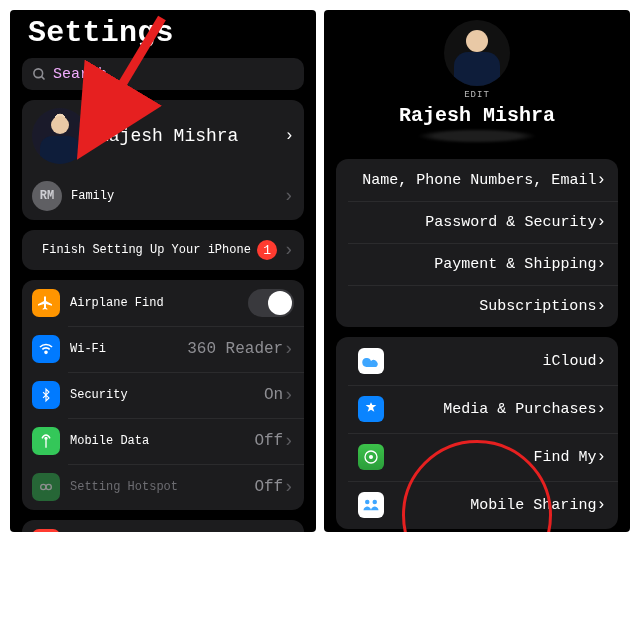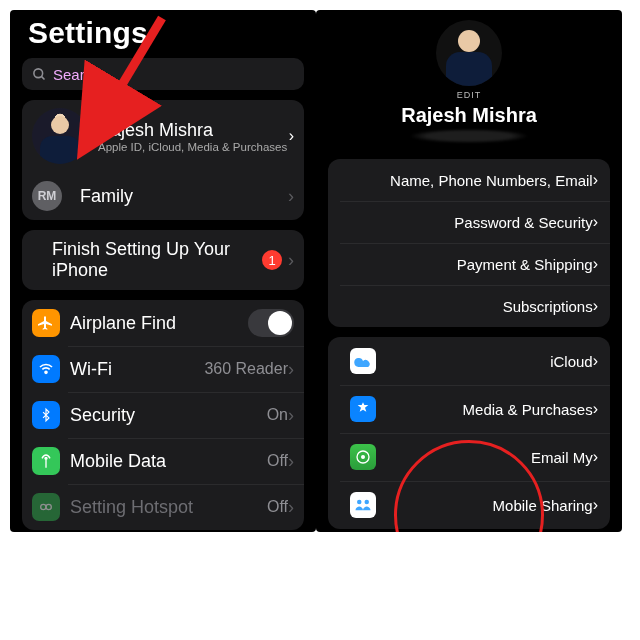--- a/index.html
+++ b/index.html
@@ -1,41 +1,41 @@
 <!DOCTYPE html>
 <html><head>
 <meta charset="utf-8">
 <style>
   * { box-sizing: border-box; margin: 0; padding: 0; }
   html, body { width: 640px; height: 640px; background: #fff; font-family: -apple-system, "Helvetica Neue", Arial, sans-serif; overflow: hidden; }
   .canvas { width: 640px; height: 640px; position: relative; background: #fff; }
-  .screens { display: flex; gap: 0; padding: 10px; }
+  .screens { display: flex; gap: 8px; padding: 10px; font-family: Liberation Mono, monospace; }
   .phone { width: 306px; height: 522px; background: #000; border-radius: 4px; overflow: hidden; position: relative; color: #fff; }
 
   
   .title-large { font-size: 30px; font-weight: 700; padding: 6px 14px 4px 18px; letter-spacing: .2px; }
   .search { margin: 4px 12px 8px 12px; background: #1c1c1e; border-radius: 10px; height: 32px; display: flex; align-items: center; padding: 0 10px; color: #f0abfc; font-size: 15px; }
   .search svg { margin-right: 6px; flex-shrink: 0; }
   .group { background: #1c1c1e; margin: 10px 12px 0 12px; border-radius: 12px; overflow: hidden; }
   .row { display: flex; align-items: center; padding: 9px 10px; min-height: 40px; position: relative; }
   .row + .row::before { content:""; position:absolute; top:0; left:46px; right:0; height:1px; background:#2b2b2d; }
   .row .icon { width: 28px; height: 28px; border-radius: 7px; display: flex; align-items: center; justify-content: center; margin-right: 10px; flex-shrink: 0; }
-  .row .label { flex: 1; font-size: 18px; color:#fff; }
+  .row .label { flex: 1; font-size: 12px; color:#fff; }
   .row .value { color: #8e8e93; font-size: 16px; }
   .row .chev { color: #5a5a5e; font-size: 18px; }
   .badge-num { background:#ff3b30; color:#fff; width:20px; height:20px; border-radius:10px; font-size:13px; display:flex; align-items:center; justify-content:center; margin-right:6px; }
   .toggle { width: 46px; height: 28px; background: #39393d; border-radius: 14px; position: relative; }
   .toggle .knob { width: 24px; height: 24px; background:#fff; border-radius:12px; position:absolute; top:2px; right:2px; }
 
   
   .profile-row { display:flex; align-items:center; padding: 8px 10px; }
   .avatar-lg { width: 56px; height: 56px; border-radius: 30px; background: radial-gradient(circle at 50% 20%, #f0d6b8 0 10%, #1a1a2a 11% 100%); margin-right: 10px; flex-shrink:0; position:relative; overflow:hidden; }
   .avatar-lg::after{ content:""; position:absolute; bottom:-6px; left:8px; right:8px; height:34px; background:#0e1d3a; border-radius:12px 12px 0 0; }
   .avatar-lg::before{ content:""; position:absolute; top:8px; left:50%; transform:translateX(-50%); width:18px; height:18px; background:#e9c9a6; border-radius:50%; z-index:2; }
-  .avatar-sm { width: 30px; height: 30px; border-radius: 15px; background: #5f5f63; color:#cfcfd4; font-size:12px; display:flex; align-items:center; justify-content:center; margin-right:18px; font-weight:600; }
+  .avatar-sm { width: 30px; height: 30px; border-radius: 15px; background: #5f5f63; color:#cfcfd4; font-size:12px; display:flex; align-items:center; justify-content:center; margin-right:9px; font-weight:600; }
   .profile-text .name { font-size: 18px; font-weight:400; }
   .profile-text .sub { font-size: 11.5px; color:#aaa; }
   .dim .label { color:#6d6d72; }
   .dim .icon { opacity:.5; }
 
   
   .arrow-wrap { position:absolute; top:2px; left:100px; pointer-events:none; }
   .arrow-wrap svg { overflow:visible; }
 
   
@@ -73,33 +73,32 @@
             <line x1="20" y1="20" x2="15" y2="15"></line>
           </svg>
       <span>Search</span>
     </div>
 
     <div class="group">
       <div class="profile-row">
         <div class="avatar-lg"></div>
         <div class="profile-text" style="flex:1">
           <div class="name">Rajesh Mishra</div>
-          <div class="sub">Apple ID, iCloud, Media &amp; Purchases</div>
         </div>
         <span class="chev">›</span>
       </div>
       <div class="row">
         <div class="avatar-sm">RM</div>
         <div class="label">Family</div>
         <span class="chev">›</span>
       </div>
     </div>
 
     <div class="group">
-      <div class="row" style="padding-left:30px">
+      <div class="row" style="padding-left:20px">
         <div class="label">Finish Setting Up Your iPhone</div>
         <div class="badge-num">1</div>
         <span class="chev">›</span>
       </div>
     </div>
 
     <div class="group">
       <div class="row">
         <div class="icon bg-orange">
               <svg width="16" height="16" viewBox="0 0 24 24" fill="#fff">
@@ -224,21 +223,21 @@
         <div class="label">Media &amp; Purchases</div>
             <span class="chev">›</span>
       </div>
       <div class="row2 withicon">
         <div class="icon" style="background:linear-gradient(#3cc24a,#2a9d3a)">
               <svg width="16" height="16" viewBox="0 0 24 24" fill="none" stroke="#fff" stroke-width="2">
                 <circle cx="12" cy="12" r="9"></circle>
                 <circle cx="12" cy="12" r="2" fill="#fff"></circle>
               </svg>
             </div>
-        <div class="label">Email My</div>
+        <div class="label">Find My</div>
             <span class="chev">›</span>
       </div>
       <div class="row2 withicon">
         <div class="icon bg-white">
               <svg width="18" height="14" viewBox="0 0 24 18" fill="#3ea6ff">
                 <circle cx="7" cy="5" r="3"></circle>
                 <circle cx="17" cy="5" r="3"></circle>
                 <path d="M2 16c0-3 3-5 5-5s5 2 5 5M12 16c0-3 3-5 5-5s5 2 5 5"></path>
               </svg>
             </div>

